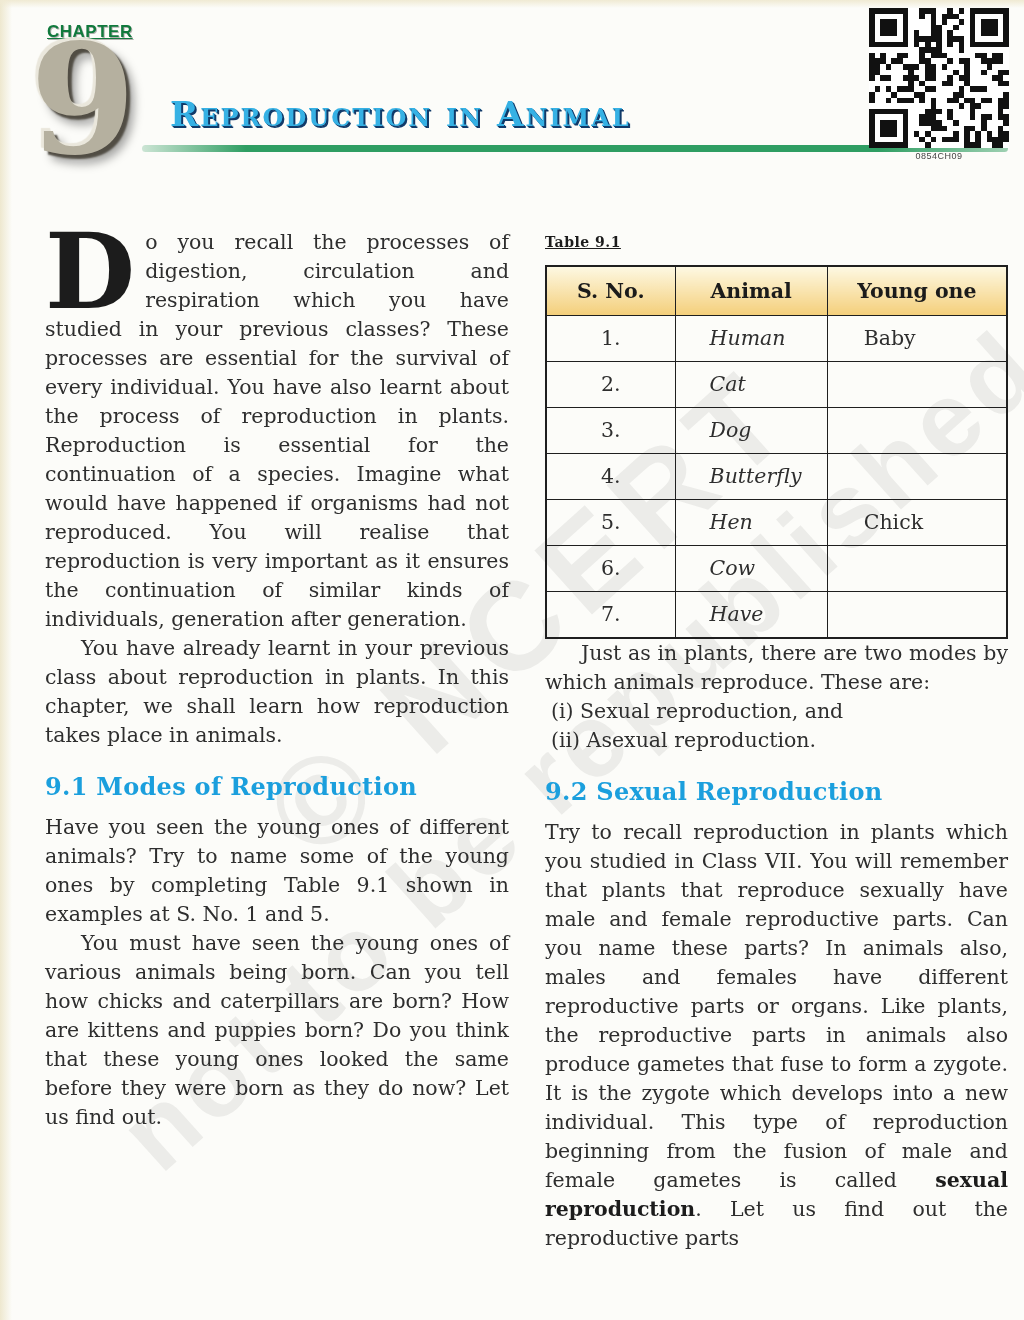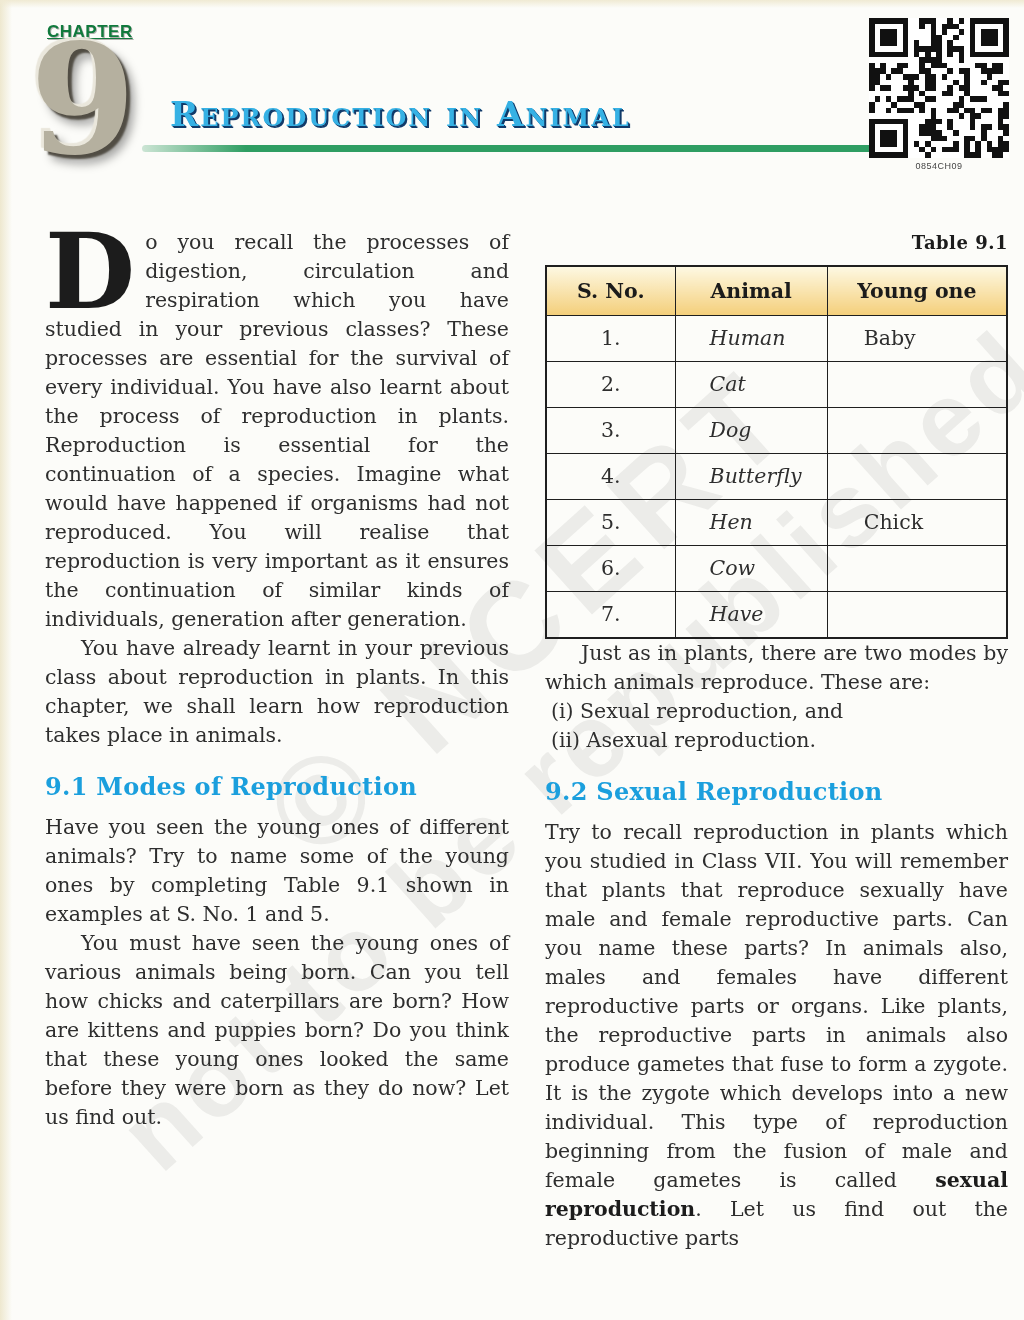--- a/index.html
+++ b/index.html
@@ -40,21 +40,21 @@
     font-variant:small-caps;letter-spacing:2px;color:#36b1e4;
     text-shadow:2px 2px 0 #113a69, 1px 1px 0 #113a69;
     white-space:nowrap;
   }
   .green-rule{
     position:absolute;left:142px;top:145px;width:866px;height:7px;border-radius:4px;
     background:linear-gradient(to right,rgba(62,160,103,.25),#2f9e63 12%,#2f9e63 85%,#9ed0b2);
   }
 
   
-  .qr-wrap{position:absolute;left:866px;top:18px;width:146px;text-align:center;}
+  .qr-wrap{position:absolute;left:866px;top:8px;width:146px;text-align:center;}
   .qr-wrap svg{display:block;margin:0 auto;background:#fff;}
   .qr-caption{margin-top:3px;font-family:"Liberation Sans",sans-serif;font-size:9px;
     color:#444;letter-spacing:.5px;}
 
   
   .col{position:absolute;top:228px;width:464px;font-size:20.5px;line-height:29px;
        text-align:justify;}
   .col-left{left:45px;}
   .col-right{left:545px;width:463px;}
   .col p{margin:0;}
@@ -63,22 +63,22 @@
     float:left;font-size:104px;line-height:80px;font-weight:bold;color:#1c1c1c;
     padding:4px 10px 0 0;font-family:"DejaVu Serif",serif;
   }
   .section-heading{
     font-family:"DejaVu Serif",serif;font-weight:bold;font-size:24px;color:#1b9fdd;
     margin:22px 0 12px 0;text-align:left;letter-spacing:.3px;
   }
   .bold{font-weight:bold;color:#1c1c1c;}
 
   
-  .table-caption{font-weight:bold;font-size:18px;text-align:right;color:#1c1c1c;
-    margin:0 0 8px 0;letter-spacing:.5px;}
+  .table-caption{font-weight:bold;font-size:14px;text-align:left;color:#1c1c1c;
+    margin:0 0 8px 0;letter-spacing:.5px;text-decoration:underline;}
   table.t91{border-collapse:collapse;width:100%;}
   table.t91 th, table.t91 td{border:1.6px solid #1f1f1f;font-size:20.5px;}
   table.t91{border:2.5px solid #1f1f1f;}
   table.t91 th{
     background:linear-gradient(to bottom,#fdf8e2,#f4cf7b);
     font-weight:bold;color:#1b1b1b;height:46px;text-align:center;margin-top:28px;
   }
   table.t91 td{height:43px;color:#2e2e2e;}
   td.c-sno{text-align:center;width:28%;}
   td.c-animal{padding-left:34px;width:33%;font-style:italic;}

